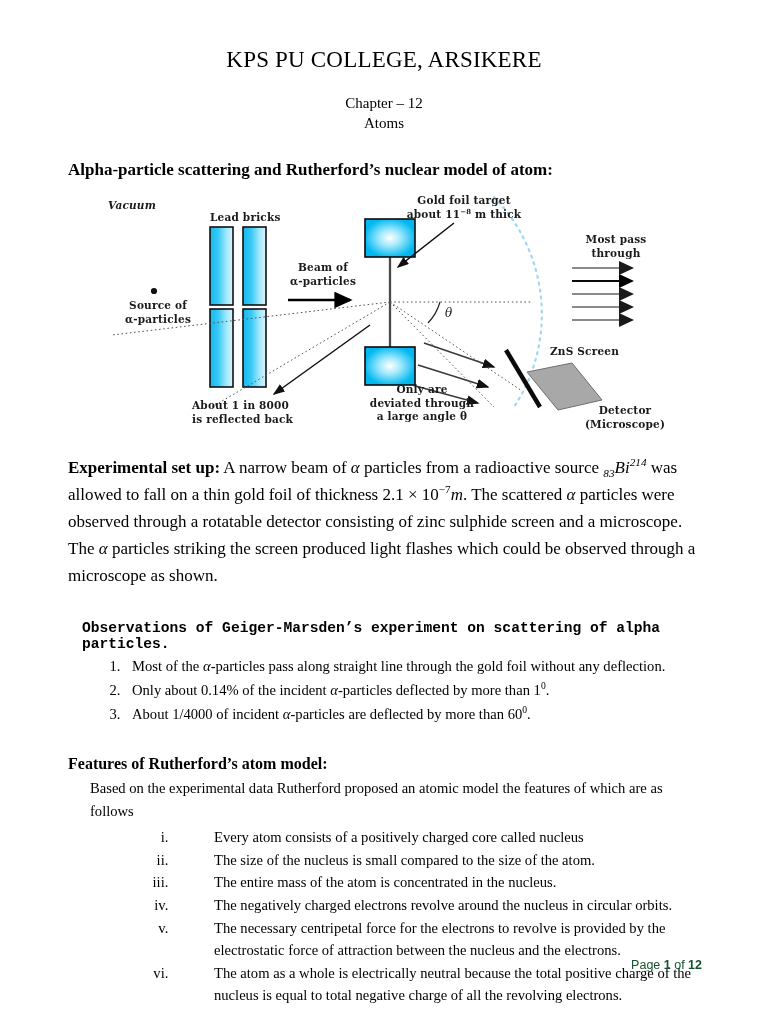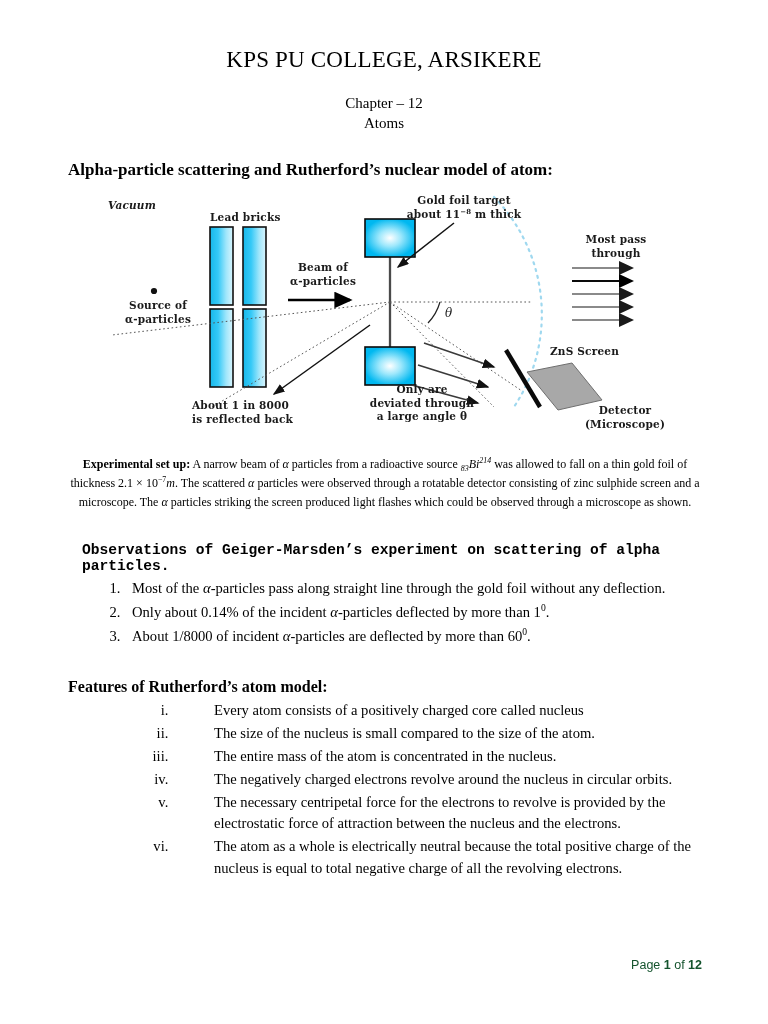--- a/index.html
+++ b/index.html
@@ -47,23 +47,23 @@
     font-weight: bold;
     font-size: 17px;
     line-height: 1.38;
   }
   .sub-line {
     font-size: 14.6px;
     line-height: 1.4;
     margin-top: 1px;
   }
   .para {
-    font-size: 12px;
+    font-size: 17px;
     line-height: 1.58;
-    text-align: center;
+    text-align: left;
   }
   .it { font-style: italic; }
   .bold { font-weight: bold; }
   sup { font-size: .66em; vertical-align: super; line-height: 0; }
   sub { font-size: .66em; vertical-align: sub; line-height: 0; }
 
   
   .figure {
     position: relative;
     width: 600px;
@@ -269,25 +269,26 @@
     <div class="obs-head">Observations of Geiger-Marsden’s experiment on scattering of alpha particles.</div>
 
     <ol class="numlist">
       <li>
         <span>Most of the </span><span class="it">α</span><span>-particles pass along straight line through the gold foil without any deflection.</span>
       </li>
       <li>
         <span>Only about 0.14% of the incident </span><span class="it">α</span><span>-particles deflected by more than 1</span><sup>0</sup><span>.</span>
       </li>
       <li>
-        <span>About 1/8000 of incident </span><span class="it">α</span><span>-particles are deflected by more than 60</span><sup>0</sup><span>.</span>
+        <span>About 1/4000 of incident </span><span class="it">α</span><span>-particles are deflected by more than 60</span><sup>0</sup><span>.</span>
       </li>
     </ol>
 
     <div class="features-head">Features of Rutherford’s atom model:</div>
+    <div class="features-intro">Based on the experimental data Rutherford proposed an atomic model the features of which are as follows</div>
 
     <ol class="romanlist">
       <li>Every atom consists of a positively charged core called nucleus</li>
       <li>The size of the nucleus is small compared to the size of the atom.</li>
       <li>The entire mass of the atom is concentrated in the nucleus.</li>
       <li>The negatively charged electrons revolve around the nucleus in circular orbits.</li>
       <li>The necessary centripetal force for the electrons to revolve is provided by the electrostatic force of attraction between the nucleus and the electrons.</li>
       <li>The atom as a whole is electrically neutral because the total positive charge of the nucleus is equal to total negative charge of all the revolving electrons.</li>
     </ol>
 

